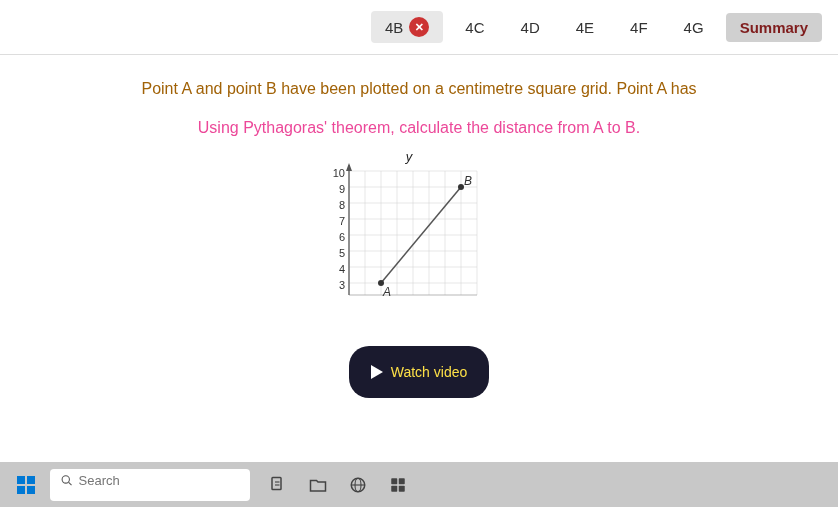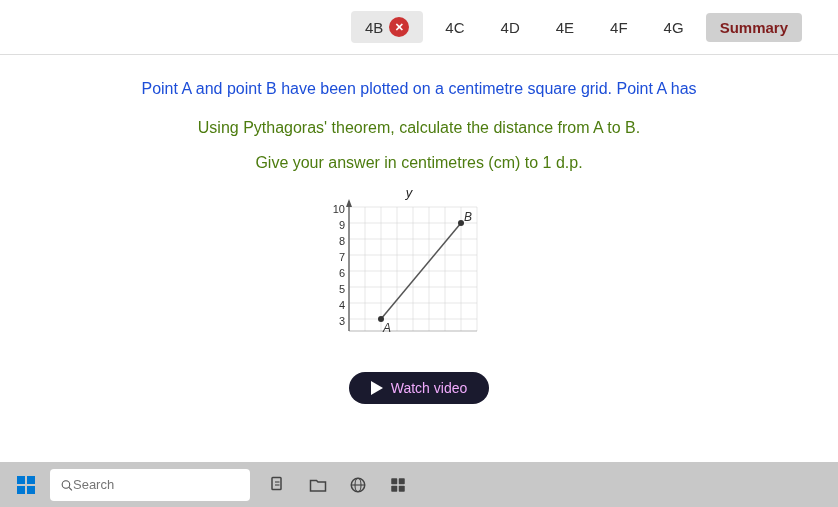--- a/index.html
+++ b/index.html
@@ -16,21 +16,21 @@
     .top-nav {
       position: absolute;
       top: 0;
       left: 0;
       right: 0;
       height: 55px;
       background: #ffffff;
       display: flex;
       align-items: center;
       justify-content: flex-end;
-      padding-right: 36px;
+      padding-right: 16px;
       gap: 8px;
       border-bottom: 1px solid #ddd;
     }
 
     .nav-item {
       padding: 6px 14px;
       font-size: 15px;
       color: #333;
       cursor: pointer;
       border-radius: 4px;
@@ -69,29 +69,29 @@
       left: 0;
       right: 0;
       bottom: 45px;
       background: #ffffff;
       padding: 20px 40px;
       overflow-y: auto;
     }
 
     .question-text {
       font-size: 16px;
-      color: #1d4ed8;
+      color: #a16207;
       line-height: 1.7;
       margin-bottom: 12px;
       text-align: center;
     }
 
     .sub-question {
       font-size: 16px;
-      color: #4d7c0f;
+      color: #ec4899;
       text-align: center;
       margin-bottom: 8px;
       line-height: 1.7;
     }
 
     .chart-area {
       display: flex;
       flex-direction: column;
       align-items: center;
       margin-top: 10px;
@@ -104,25 +104,26 @@
       height: 185px;
     }
 
     .grid-svg {
       width: 200px;
       height: 185px;
     }
 
     
     .watch-btn {
+      margin-top: 10px;
       background: #1a1a2e;
-      color: #f0abfc;
+      color: #fde047;
       border: none;
       border-radius: 20px;
-      padding: 8px 22px;
+      padding: 18px 22px;
       font-size: 14px;
       cursor: pointer;
       display: flex;
       align-items: center;
       gap: 8px;
     }
 
     .play-icon {
       width: 0;
       height: 0;
@@ -162,24 +163,25 @@
       width: 18px;
       height: 18px;
     }
 
     .win-logo span {
       background: #0078d4;
     }
 
     .search-bar {
       display: flex;
-      align-items: center;
+      align-items: flex-start;
       background: white;
       border-radius: 4px;
       padding: 4px 10px;
+      gap: 6px;
       width: 200px;
       height: 32px;
     }
 
     .search-input {
       border: none;
       outline: none;
       font-size: 13px;
       width: 100%;
       background: transparent;
@@ -229,23 +231,20 @@
     <span>Summary</span>
   </div>
 </div>
 
 <div class="main-content">
   <p class="question-text">
     <span>Point A and point B have been plotted on a centimetre square grid. Point A has</span>
   </p>
   <p class="sub-question">
     <span>Using Pythagoras' theorem, calculate the distance from A to B.</span>
-  </p>
-  <p class="sub-question">
-    <span>Give your answer in centimetres (cm) to 1 d.p.</span>
   </p>
 
   <div class="chart-area">
     <div class="grid-container">
       
       <svg class="grid-svg" viewBox="0 0 200 185">
 
         <text x="90" y="10" font-size="13" font-style="italic" fill="#222" text-anchor="middle">y</text>
 
         <text x="26" y="26" font-size="11" fill="#333" text-anchor="end">10</text>

